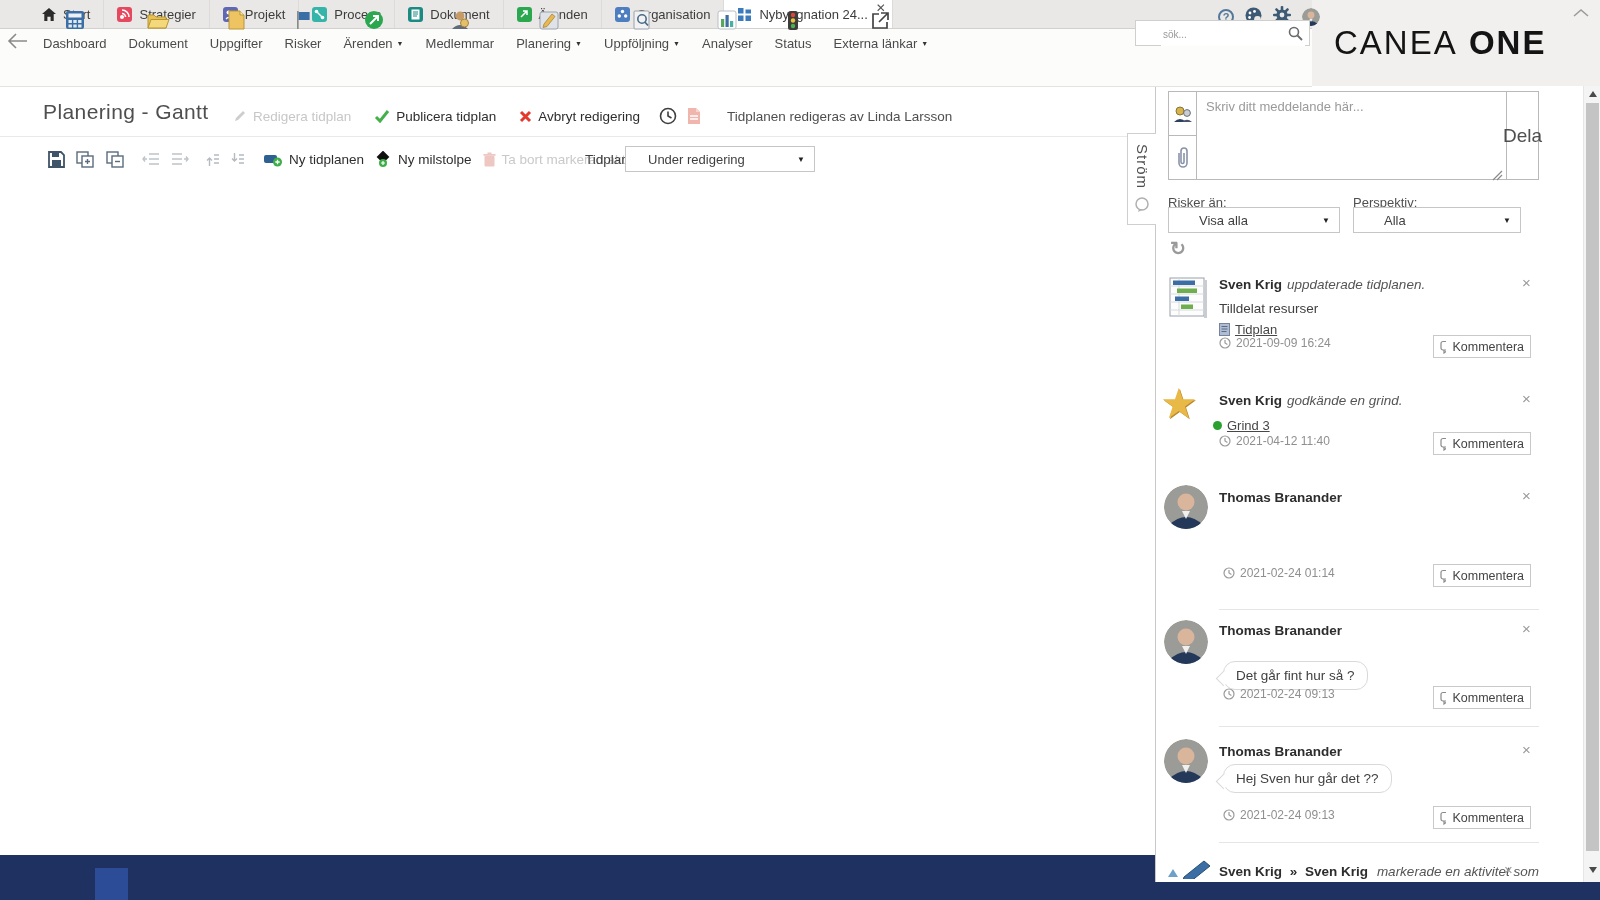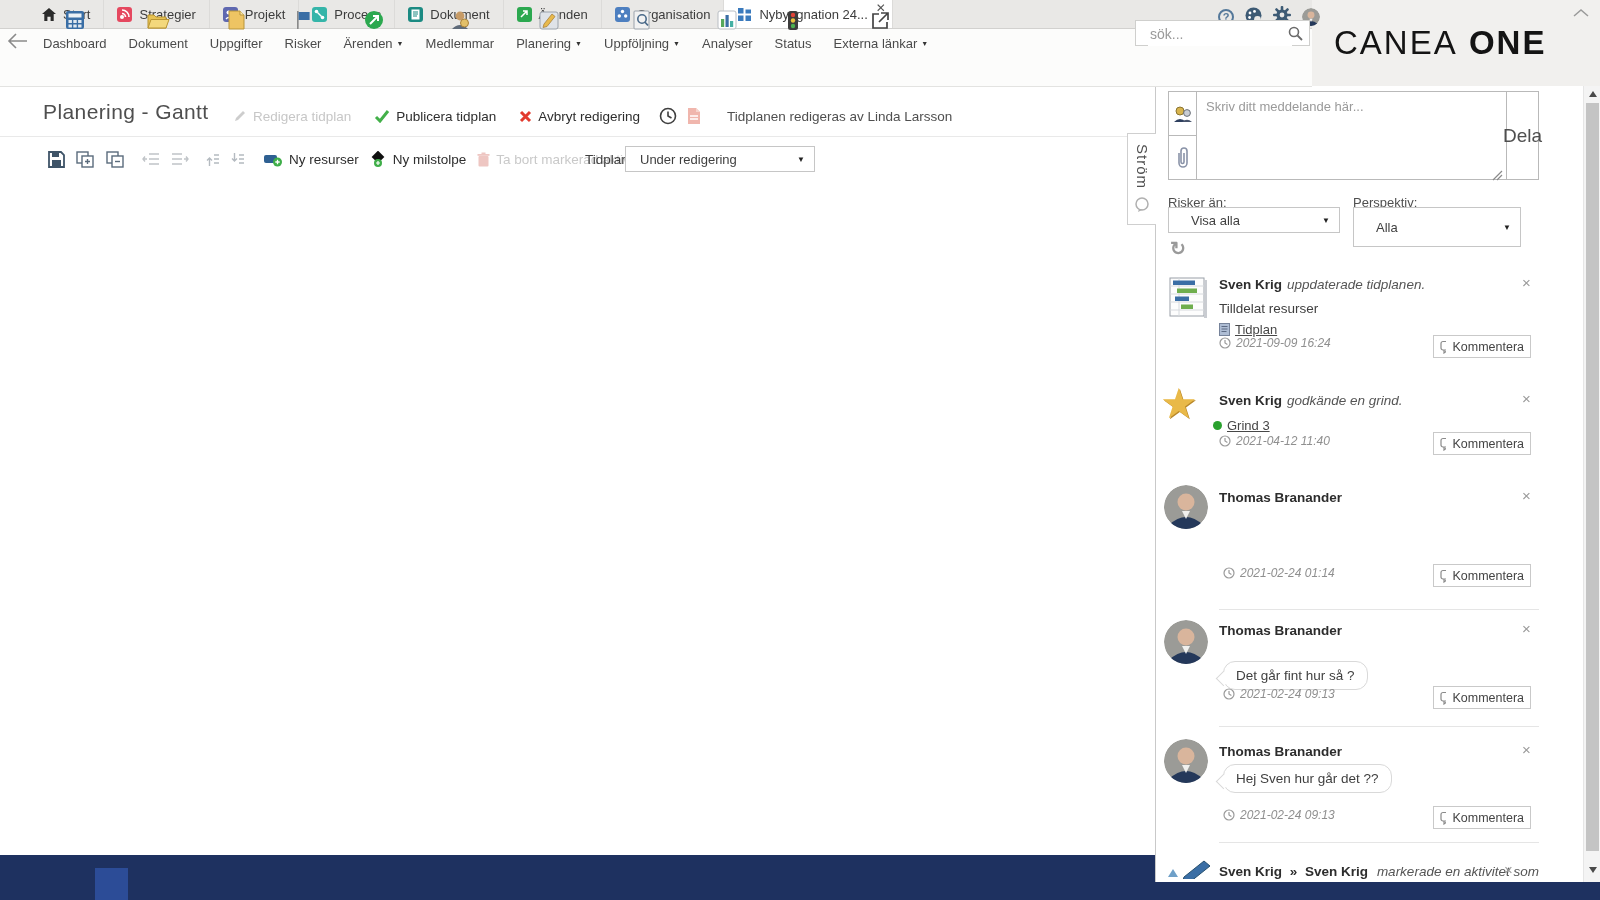--- a/index.html
+++ b/index.html
@@ -13,41 +13,41 @@
   .tab .x{position:absolute;right:6px;top:1px;font-size:12px;color:#555;}
   
   #topbar{position:absolute;left:0;top:29px;width:1312px;height:57px;background:#fcfcfb;border-bottom:1px solid #e3e3e1;z-index:6;}
   #backarrow{position:absolute;left:4px;top:28px;width:26px;height:26px;display:flex;align-items:center;justify-content:center;z-index:7;}
   #menu{position:absolute;left:32px;top:3px;display:flex;}
   .mi{display:flex;flex-direction:column;align-items:center;padding:3px 11px;cursor:pointer;}
   .mi .micon{height:28px;display:flex;align-items:center;}
   .mi .mlabel{font-size:13px;color:#4b4b4b;display:flex;align-items:center;gap:4px;margin-top:2px;}
   .caret{font-size:7px;color:#333;}
   #searchbox{position:absolute;left:1135px;top:20px;width:175px;height:26px;border:1px solid #cfcfcd;background:#fff;box-sizing:border-box;}
-  #searchbox input{border:none;outline:none;width:140px;height:22px;margin:1px 0 0 12px;font-size:14px;color:#555;font-family:"Liberation Sans",sans-serif;}
+  #searchbox input{border:none;outline:none;width:140px;height:22px;margin:1px 0 0 25px;font-size:10px;color:#555;font-family:"Liberation Sans",sans-serif;}
   #searchbox input::placeholder{color:#9a9a9a;}
   
   #logoarea{position:absolute;left:1312px;top:0;width:288px;height:86px;background:#f1f0ee;z-index:6;}
   #logotext{position:absolute;left:22px;top:24px;font-size:33px;letter-spacing:2px;color:#141414;white-space:nowrap;}
   #logotext b{font-weight:bold;}
   
   #page{position:absolute;left:0;top:86px;width:1155px;height:769px;background:#fff;z-index:1;}
   #pagetitle{position:absolute;left:43px;top:14px;font-size:21px;color:#4f4f4f;letter-spacing:0.4px;}
   #actions{position:absolute;left:233px;top:21px;display:flex;align-items:center;gap:9px;font-size:13.5px;}
   .act{display:flex;align-items:center;gap:6px;cursor:pointer;}
   .act.disabled{color:#c7c7c7;cursor:default;}
   .act.dark{color:#2e2e2e;}
   #edit-status{color:#4f4f4f;margin-left:16px;}
   #hdr-sep{position:absolute;left:0;top:50px;width:1155px;height:1px;background:#e9e9e9;}
   
   #gtoolbar{position:absolute;left:48px;top:58px;height:30px;display:flex;align-items:center;gap:11px;}
   .gtb{display:flex;align-items:center;gap:6px;font-size:13.5px;color:#2e2e2e;cursor:pointer;white-space:nowrap;}
   .gtb.disabled{color:#c9c9c9;cursor:default;}
   #plan-label{position:absolute;left:585px;top:66px;font-size:13.5px;color:#3f3f3f;}
-  .ddl{position:absolute;border:1px solid #c6c6c6;background:#fff;box-sizing:border-box;display:flex;align-items:center;font-size:13px;color:#3f3f3f;padding-left:14px;cursor:pointer;}
+  .ddl{position:absolute;border:1px solid #c6c6c6;background:#fff;box-sizing:border-box;display:flex;align-items:center;font-size:13px;color:#3f3f3f;padding-left:22px;cursor:pointer;}
   .ddl .dArrow{position:absolute;right:9px;font-size:8px;color:#222;}
   
   #grid-head{position:absolute;left:40px;top:190px;width:397px;height:57px;background:#ececea;border-top:1px solid #d7d7d5;border-bottom:1px solid #c9c9c7;box-sizing:border-box;}
   .gh{position:absolute;top:19px;font-size:13.5px;color:#4f4f4f;}
   .ghline{position:absolute;top:0;width:1px;height:56px;background:#d4d4d2;}
   .trow{position:absolute;left:40px;width:397px;height:31px;cursor:pointer;}
   .trow.alt{background:#f4f4f3;}
   .trow.sel{background:#ccdcf0;}
   .cell{position:absolute;top:8px;font-size:13.5px;color:#474747;white-space:nowrap;}
   .cdate{position:absolute;top:8px;font-size:13px;color:#555;}
@@ -88,21 +88,21 @@
   #composeTa{position:absolute;left:40px;top:6px;width:311px;height:89px;border:1px solid #b9b9b9;box-sizing:border-box;resize:none;font-family:"Liberation Sans",sans-serif;font-size:13px;color:#444;padding:7px 9px;outline:none;}
   #composeTa::placeholder{color:#9a9a9a;}
   #shareBtn{position:absolute;left:350px;top:6px;width:33px;height:89px;border:1px solid #b9b9b9;background:#fff;box-sizing:border-box;display:flex;align-items:center;justify-content:center;font-size:19px;color:#4f4f4f;cursor:pointer;}
   .flabel{position:absolute;font-size:13px;color:#4f4f4f;}
   .fi-head{position:absolute;font-size:13.5px;color:#2d2d2d;white-space:nowrap;}
   .fi-head .auth{font-weight:bold;}
   .fi-head .actn{font-style:italic;color:#555;margin-left:5px;}
   .fi-body{position:absolute;font-size:13.5px;color:#3f3f3f;}
   .fi-link{position:absolute;display:flex;align-items:center;gap:5px;font-size:13px;color:#474747;cursor:pointer;}
   .fi-link .lnk{text-decoration:underline;}
-  .fi-time{position:absolute;display:flex;align-items:center;gap:5px;font-size:12px;color:#8f8f8f;font-style:italic;}
+  .fi-time{position:absolute;display:flex;align-items:center;gap:5px;font-size:12px;color:#8f8f8f;}
   .cmt{position:absolute;width:98px;height:23px;border:1px solid #c9c9c9;background:#fff;display:flex;align-items:center;justify-content:center;gap:6px;font-size:12.5px;color:#444;cursor:pointer;box-sizing:border-box;}
   .fclose{position:absolute;font-size:15px;color:#9a9a9a;cursor:pointer;line-height:10px;}
   .bubble{position:absolute;border:1px solid #d9d9d9;border-radius:12px;padding:6px 12px;font-size:13.5px;color:#3f3f3f;background:#fff;max-width:290px;}
   .bubble:before{content:"";position:absolute;left:-6px;top:11px;width:10px;height:10px;background:#fff;border-left:1px solid #d9d9d9;border-bottom:1px solid #d9d9d9;transform:rotate(45deg);}
   .fsep{position:absolute;left:63px;width:320px;height:1px;background:#e5e5e5;}
   .avatar{width:44px;height:44px;border-radius:50%;overflow:hidden;display:block;}
   
   #vsb{position:absolute;left:427px;top:0;width:18px;height:797px;background:#f4f4f4;border-left:1px solid #e6e6e6;box-sizing:border-box;}
   #vsb .vthumb{position:absolute;left:2px;top:18px;width:13px;height:748px;background:#c4c4c4;}
   .vtri-u{width:0;height:0;border-left:4px solid transparent;border-right:4px solid transparent;border-bottom:6px solid #4a4a4a;position:absolute;left:5px;top:6px;}
@@ -485,21 +485,21 @@
             <path d="M3.5,1 L3.5,9 M1,6.5 L3.5,9 L6,6.5" stroke="#b4bac0" stroke-width="1.4" fill="none"></path>
             <path d="M8,3 h5 M8,7 h5 M8,11 h5" stroke="#b4bac0" stroke-width="1.5"></path>
           </svg>
         </span>
       <span class="gtb" style="margin-left:8px;">
         <svg width="19" height="15">
             <rect x="0" y="3" width="13" height="8" rx="2" fill="#2e6092"></rect>
             <circle cx="13.5" cy="10" r="4.5" fill="#3fae49"></circle>
             <path d="M13.5,7.8 L13.5,12.2 M11.3,10 L15.7,10" stroke="#fff" stroke-width="1.3"></path>
           </svg>
-        <span>Ny resurser</span>
+        <span>Ny tidplanen</span>
       </span>
       <span class="gtb">
         <svg width="17" height="16">
             <rect x="3.5" y="1.5" width="9" height="9" fill="#101010" transform="rotate(45 8 6)"></rect>
             <circle cx="8" cy="12" r="4" fill="#3fae49"></circle>
             <path d="M8,10 L8,14 M6,12 L10,12" stroke="#fff" stroke-width="1.2"></path>
           </svg>
         <span>Ny milstolpe</span>
       </span>
       <span class="gtb disabled">
@@ -743,21 +743,21 @@
     <button id="shareBtn">
         <span>Dela</span>
       </button>
 
     <span class="flabel" style="left:12px;top:110px;">Risker än:</span>
     <div class="ddl" style="left:12px;top:122px;width:172px;height:26px;">
       <span style="padding-left:8px;">Visa alla</span>
       <span class="dArrow">▼</span>
     </div>
     <span class="flabel" style="left:197px;top:110px;">Perspektiv:</span>
-    <div class="ddl" style="left:197px;top:122px;width:168px;height:40px;">
+    <div class="ddl" style="left:197px;top:122px;width:168px;height:26px;">
       <span style="padding-left:8px;">Alla</span>
       <span class="dArrow">▼</span>
     </div>
 
     <span style="position:absolute;left:14px;top:152px;font-size:19px;font-weight:bold;color:#9a9a9a;">↻</span>
 
     <span style="position:absolute;left:12px;top:190px;"><svg width="40" height="44">
           <rect x="2" y="3" width="34" height="38" fill="#fdfdfd" stroke="#9aa0a8"></rect>
           <rect x="36" y="5" width="3" height="38" fill="#c9ccd1"></rect>
           <path d="M2,11 h34 M2,19 h34 M2,27 h34 M2,35 h34 M11,3 v38" stroke="#d7dade" stroke-width="1"></path>

